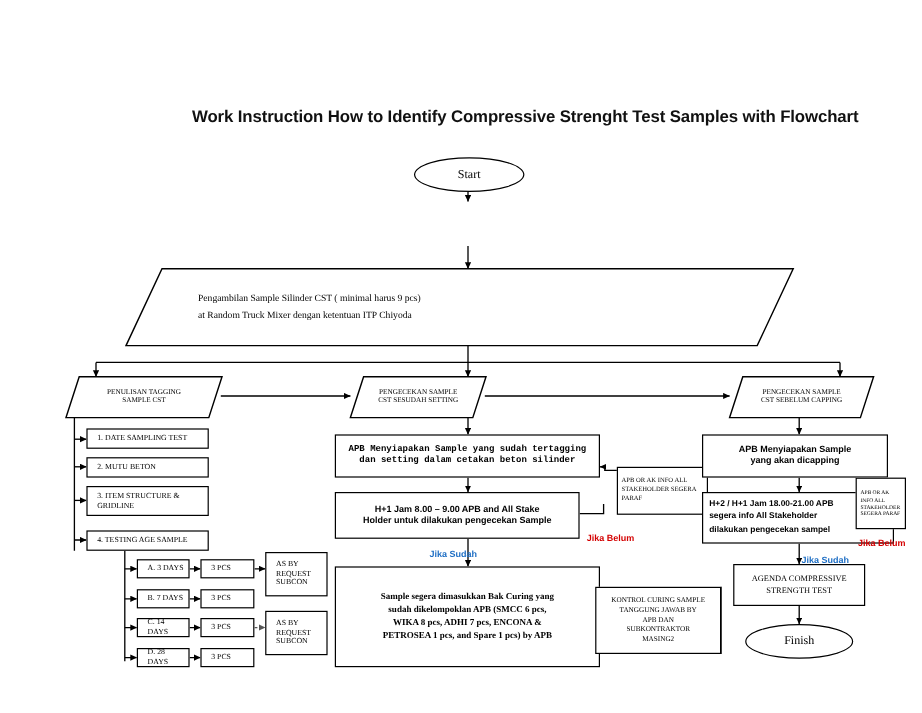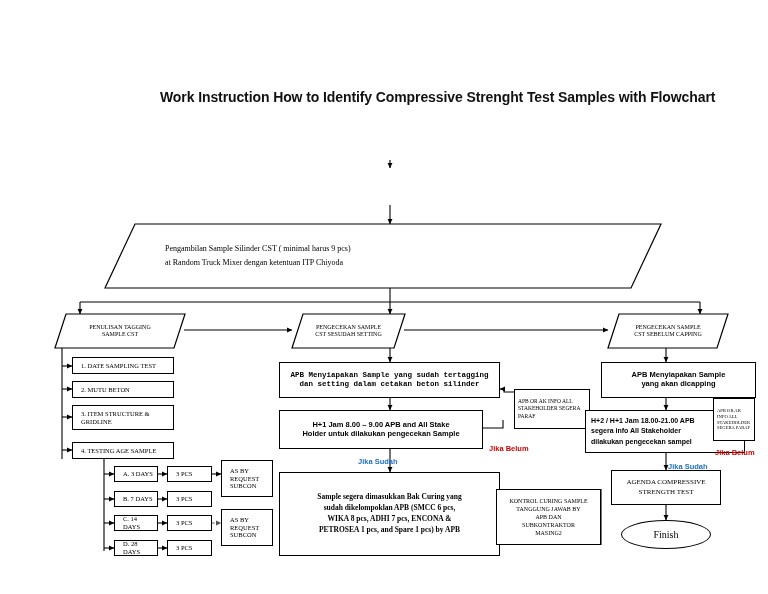--- a/index.html
+++ b/index.html
@@ -130,20 +130,23 @@
     <g stroke="#555" stroke-width="1" fill="none" stroke-dasharray="2.5,2.2">
       <path d="M212,523 L221,523" marker-end="url(#ahg)"></path>
     </g>
     <g stroke="#000" stroke-width="1.1" fill="none">
       <path d="M212,474 L221,474" marker-end="url(#ah)"></path>
     </g>
   </svg>
 
   <div class="title">Work Instruction How to Identify Compressive Strenght Test Samples with Flowchart</div>
 
+  <div class="node ellipse fserif f10" style="left:345px;top:131px;width:92px;height:29px;">
+    <span>Start</span>
+  </div>
 
 
   <div class="para" style="left:105px;top:224px;width:556px;height:64px;">
     <svg width="556" height="64" viewBox="0 0 556 64">
       <polygon points="30,0 556,0 526,64 0,64" fill="#fff" stroke="#000" stroke-width="1.2"></polygon>
     </svg>
     <div class="ptext fserif f8" style="padding-left:60px;padding-right:60px;
          align-items:center;justify-content:flex-start;">
       <div style="text-align:left;">
         <div style="max-width:300px;line-height:1.45;">Pengambilan Sample Silinder CST ( minimal harus 9 pcs)</div>
@@ -255,21 +258,21 @@
   </div>
 
   <div class="node rect fserif f6" style="left:496px;top:489px;width:105px;height:56px;">
     <span class="inner" style="white-space:pre-line;line-height:1.35;">KONTROL CURING SAMPLE
 TANGGUNG JAWAB BY
 APB DAN
 SUBKONTRAKTOR
 MASING2</span>
   </div>
 
-  <div class="node rect fsans f75 bold" style="left:601px;top:362px;width:155px;height:36px;">
+  <div class="node rect fsans f75 bold" style="left:585px;top:362px;width:155px;height:36px;">
     <span class="inner" style="white-space:pre-line;">APB Menyiapakan Sample
 yang akan dicapping</span>
   </div>
 
   <div class="node rect fsans f7 bold" style="left:585px;top:410px;width:160px;height:43px;justify-content:flex-start;">
     <span class="inner" style="white-space:pre-line;text-align:left;line-height:1.45;padding-left:5px;">H+2 / H+1 Jam 18.00-21.00 APB
 segera info All Stakeholder
 dilakukan pengecekan sampel</span>
   </div>
 

